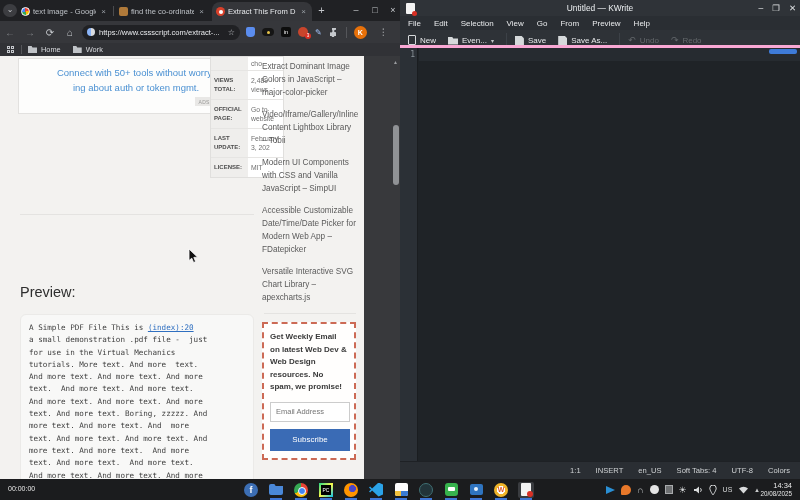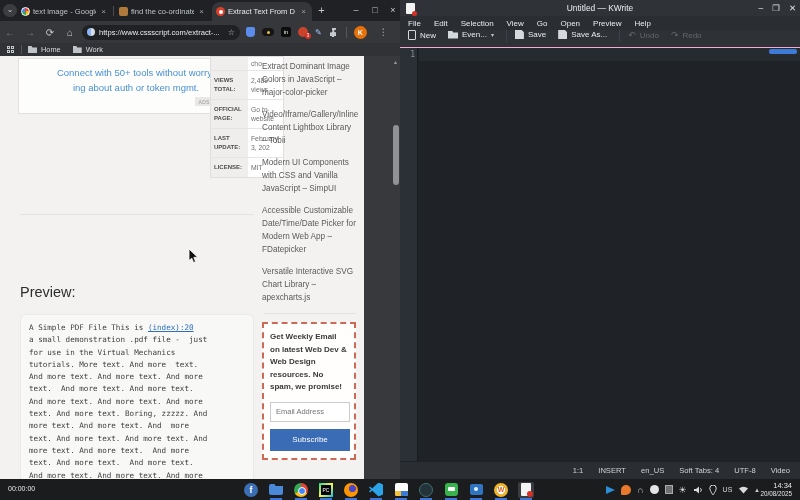--- a/index.html
+++ b/index.html
@@ -87,21 +87,21 @@
 
   
   #kwrite { left:400px; top:0; width:400px; height:479px; background:#1f2327; }
   #kw-titlebar { left:0; top:0; width:400px; height:16px; background:#2f3338; display:flex; align-items:center; }
   #kw-title { position:absolute; left:0; width:400px; text-align:center; font-size:8.4px; color:#eceff1; }
   .kw-appicon { width:9px; height:11px; background:#f4f4f4; border-radius:1px; margin-left:6px; position:relative; z-index:2; }
   .kw-appicon:after { content:""; position:absolute; right:-2px; bottom:-2px; width:5px; height:5px; background:#d93025; border-radius:50%; }
   .kw-ctls { position:absolute; right:4px; top:0; height:16px; display:flex; align-items:center; gap:9px; z-index:2; }
   .kw-ctl { color:#dfe1e3; font-size:8.5px; line-height:16px; }
   #kw-menubar { left:0; top:16px; width:400px; height:14px; background:#2a2e33; display:flex; align-items:center; padding-left:8px; gap:13px; font-size:8px; color:#e8eaec; }
-  #kw-toolbar { left:0; top:30px; width:400px; height:18px; background:#2e3237; border-bottom:1px solid #f9a8d4; display:flex; align-items:flex-start; padding-left:8px; font-size:8px; color:#e8eaec; }
+  #kw-toolbar { left:0; top:30px; width:400px; height:18px; background:#2e3237; border-bottom:3px solid #f9a8d4; display:flex; align-items:flex-end; padding-left:8px; font-size:8px; color:#e8eaec; }
   .tb-btn { display:flex; align-items:center; gap:4px; margin-right:12px; }
   .tb-btn.disabled { color:#64686c; }
   .tb-sep { width:1px; height:12px; background:#3c4147; margin:0 8px 0 0; }
   .ic-doc { width:8px; height:10px; border:1px solid #d6d9db; border-radius:1px; }
   .ic-folder { width:10px; height:8px; background:#d6d9db; clip-path:polygon(0 0,40% 0,52% 25%,100% 25%,100% 100%,0 100%); }
   .ic-save { width:9px; height:9px; background:#d6d9db; clip-path:polygon(0 0,75% 0,100% 25%,100% 100%,0 100%); position:relative; }
   .ic-chevron { font-size:6px; color:#c2c5c8; }
   .ic-undo { font-size:9px; }
   
   #kw-editor { left:0; top:48px; width:400px; height:413px; background:#1f2327; }
@@ -167,21 +167,21 @@
       <span class="t-close">×</span>
     </div>
     <div class="abs tab-divider" style="left:113px;"></div>
     <div class="abs tab" style="left:115px;width:95px;">
       <span class="favicon fav-coord"></span>
       <span class="t-title">find the co-ordinate</span>
       <span class="t-close">×</span>
     </div>
     <div class="abs tab active" style="left:212px;width:100px;">
       <span class="favicon fav-css"></span>
-      <span class="t-title">Extract Text From D</span>
+      <span class="t-title">Extract This From D</span>
       <span class="t-close">×</span>
     </div>
     <div class="abs newtab-btn">+</div>
     <div class="abs win-ctl" style="left:349px;">–</div>
     <div class="abs win-ctl" style="left:368px;">□</div>
     <div class="abs win-ctl" style="left:386px;">×</div>
   </div>
 
   <div id="chr-toolbar" class="abs">
     <span class="nav-ic dim">←</span>
@@ -313,21 +313,21 @@
       <span class="kw-ctl">✕</span>
     </div>
   </div>
 
   <div id="kw-menubar" class="abs">
     <span>File</span>
     <span>Edit</span>
     <span>Selection</span>
     <span>View</span>
     <span>Go</span>
-    <span>Open</span>
+    <span>From</span>
     <span>Preview</span>
     <span>Help</span>
   </div>
 
   <div id="kw-toolbar" class="abs">
     <span class="tb-btn">
       <span class="ic-doc"></span>
       <span>New</span>
     </span>
     <span class="tb-btn">
@@ -362,21 +362,21 @@
     </div>
     <div class="kw-scroll-ind"></div>
   </div>
 
   <div id="kw-status" class="abs">
     <span>1:1</span>
     <span>INSERT</span>
     <span>en_US</span>
     <span>Soft Tabs: 4</span>
     <span>UTF-8</span>
-    <span>Video</span>
+    <span>Colors</span>
   </div>
 </div>
 
 <div id="taskbar" class="abs">
   <div id="rec-timer">00:00:00</div>
 
   <div class="tb-icons">
     <span class="app">
         <span class="circ i-fedora">f</span>
       </span>

